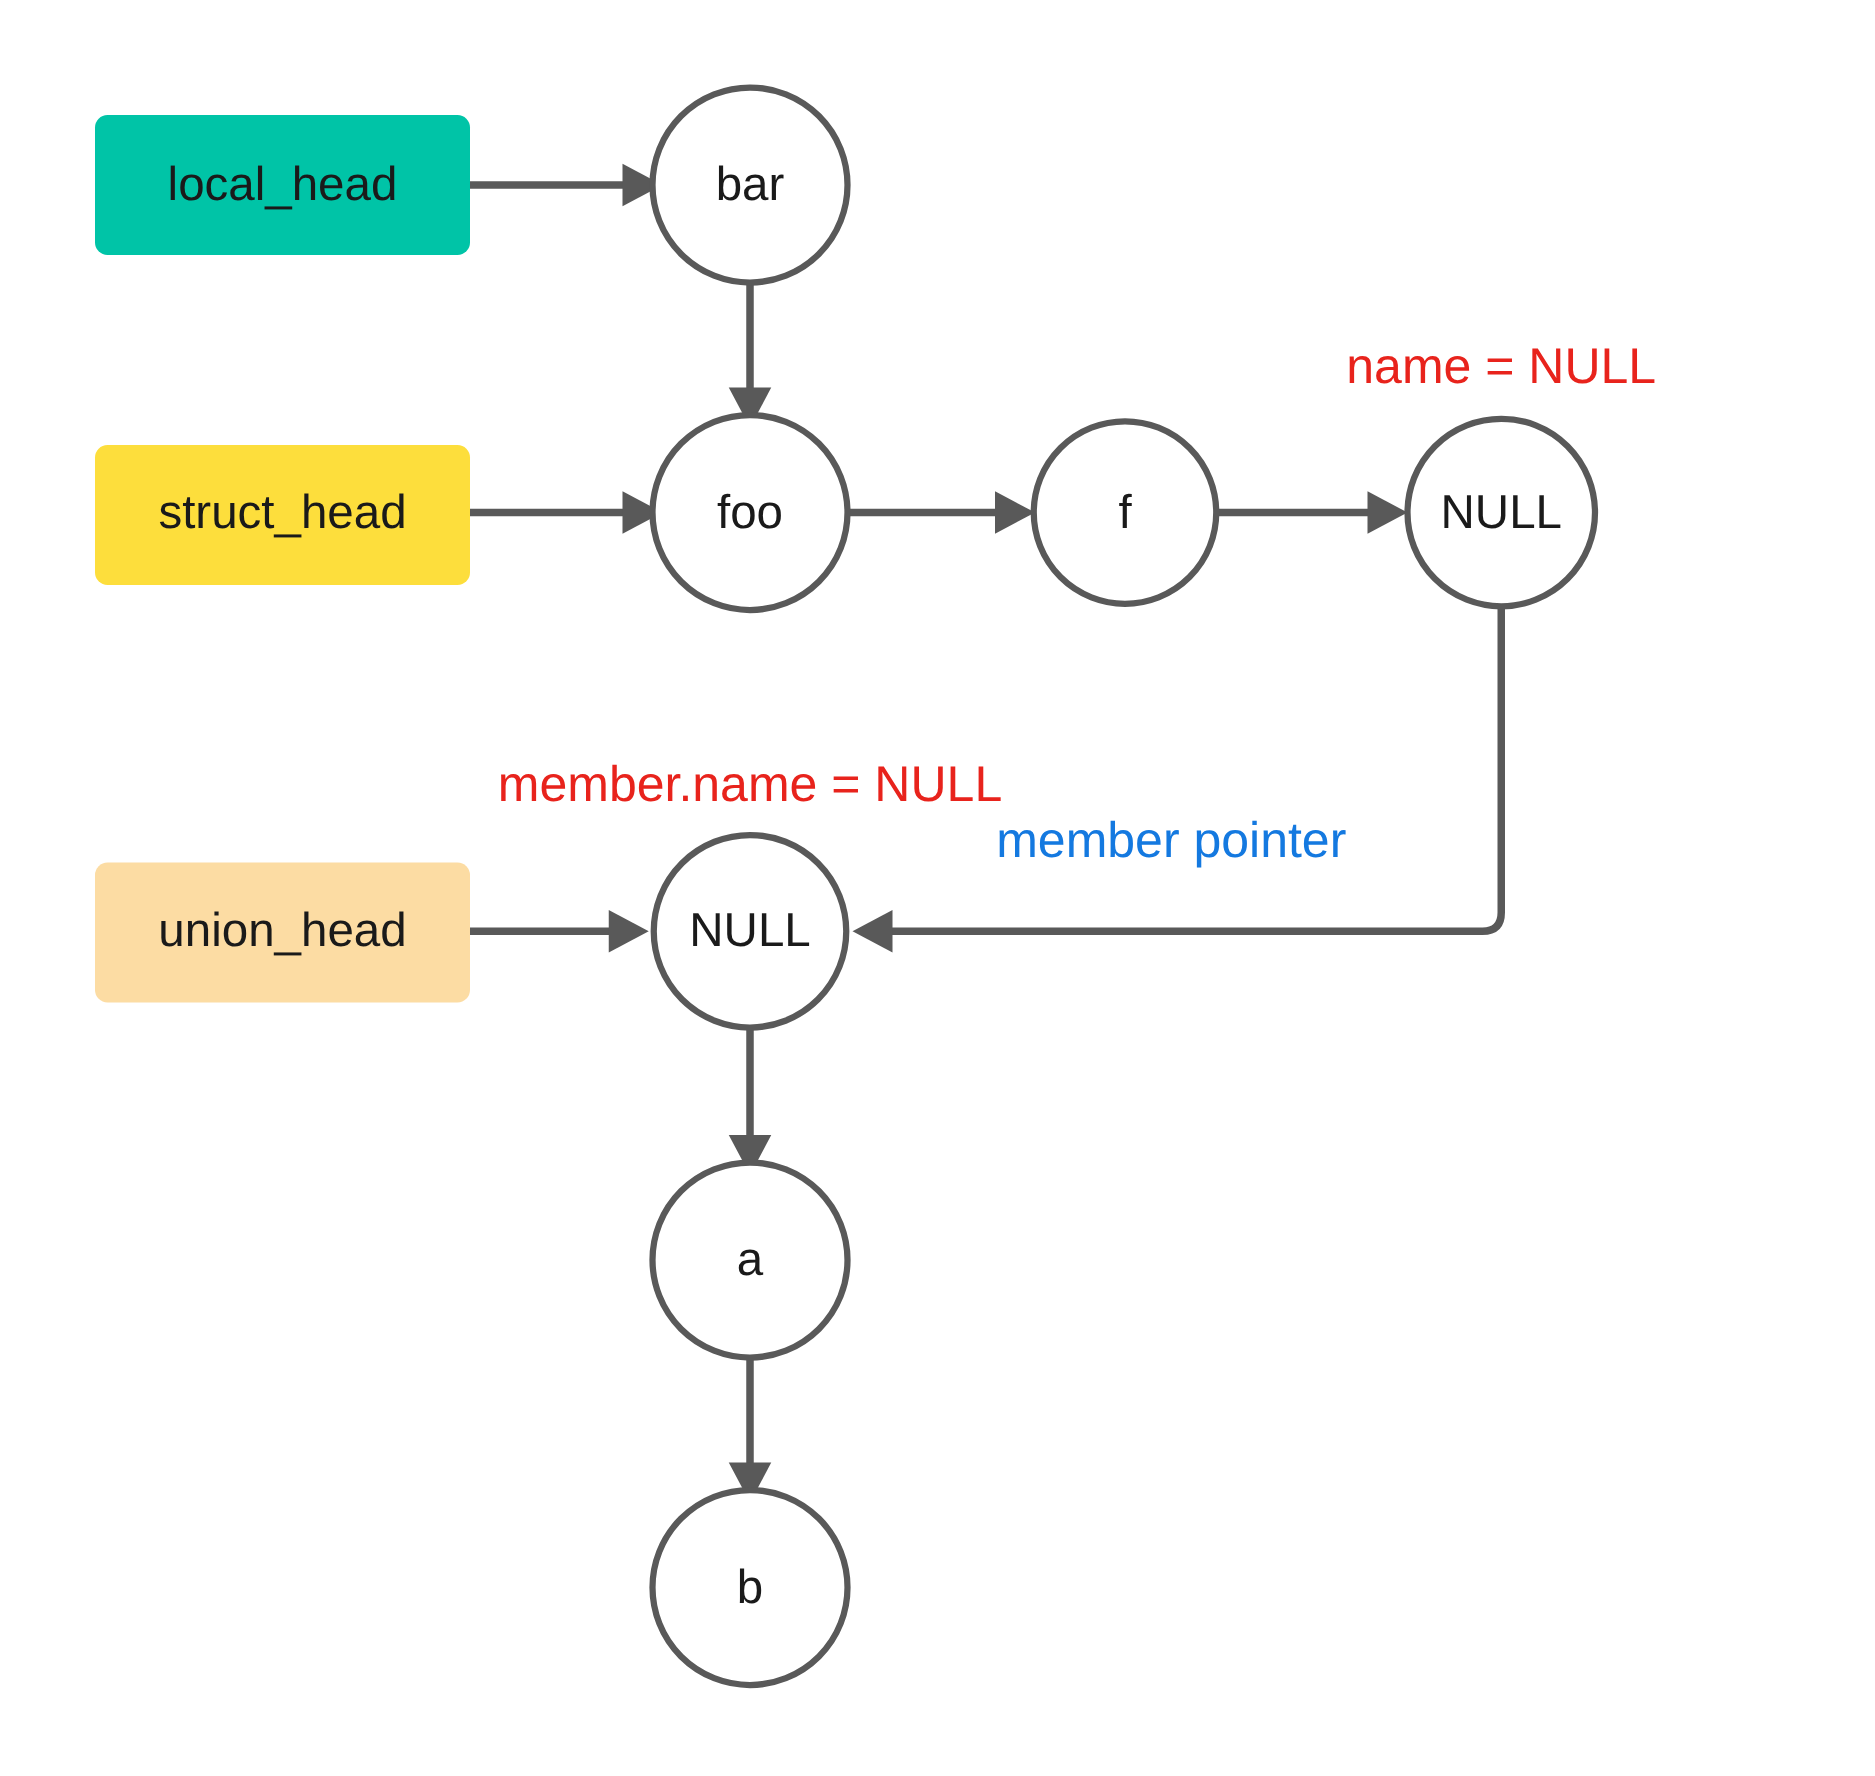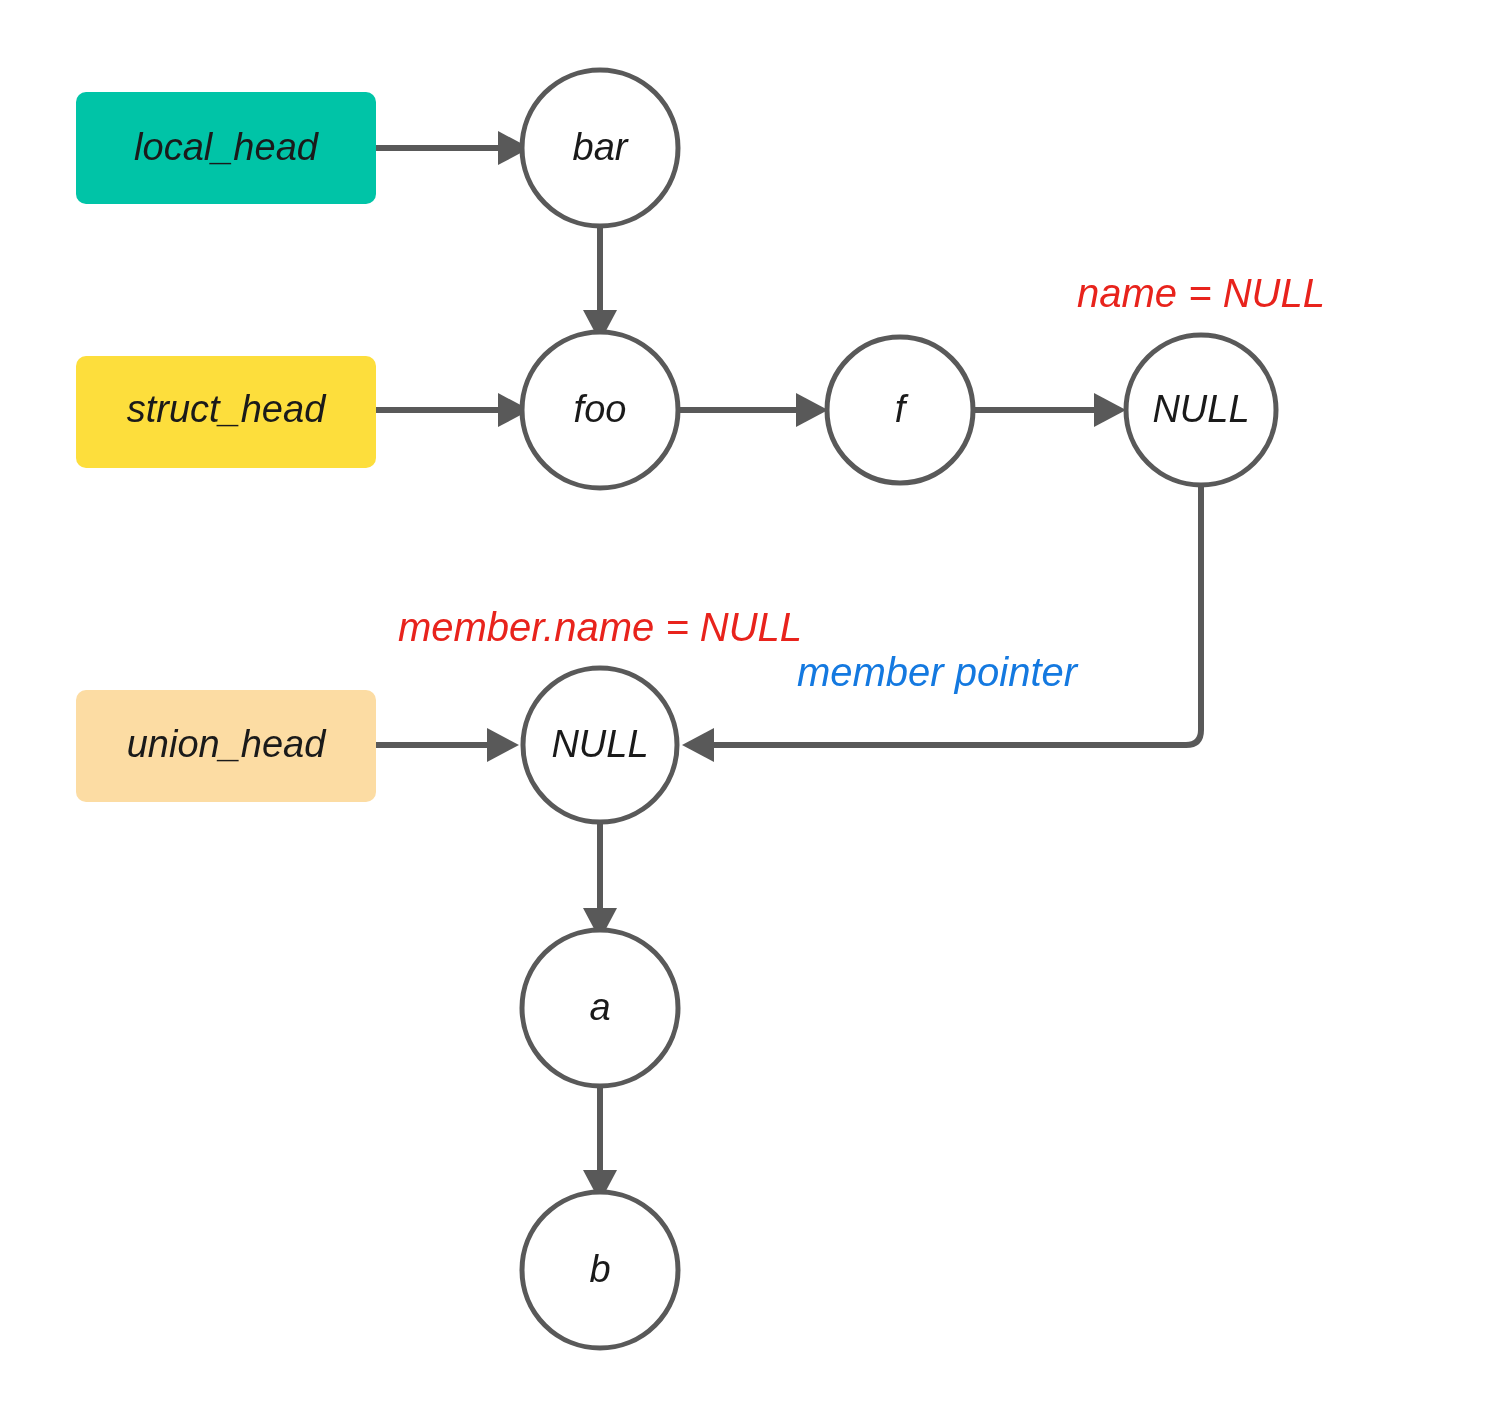--- a/index.html
+++ b/index.html
@@ -10,21 +10,20 @@
   body {
     width: 1500px;
     height: 1421px;
     font-family: "Liberation Sans", sans-serif;
     overflow: hidden;
   }
   #diagram-root {
     position: relative;
     width: 1500px;
     height: 1066px;
-    font-style: italic;
   }
   svg#diagram {
     display: block;
     width: 1500px;
     height: 1421px;
   }
   .node-box {
     stroke: none;
   }
   .node-circle {

